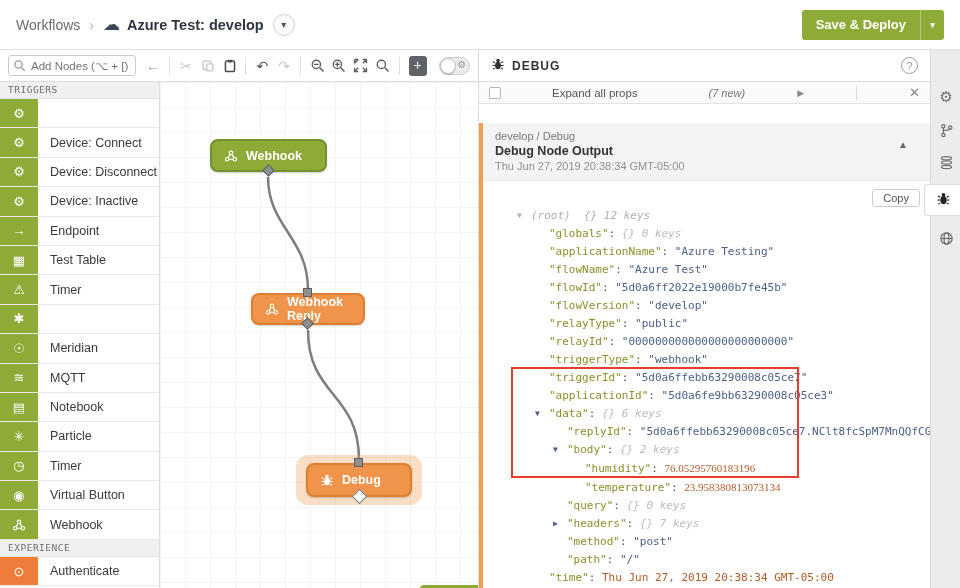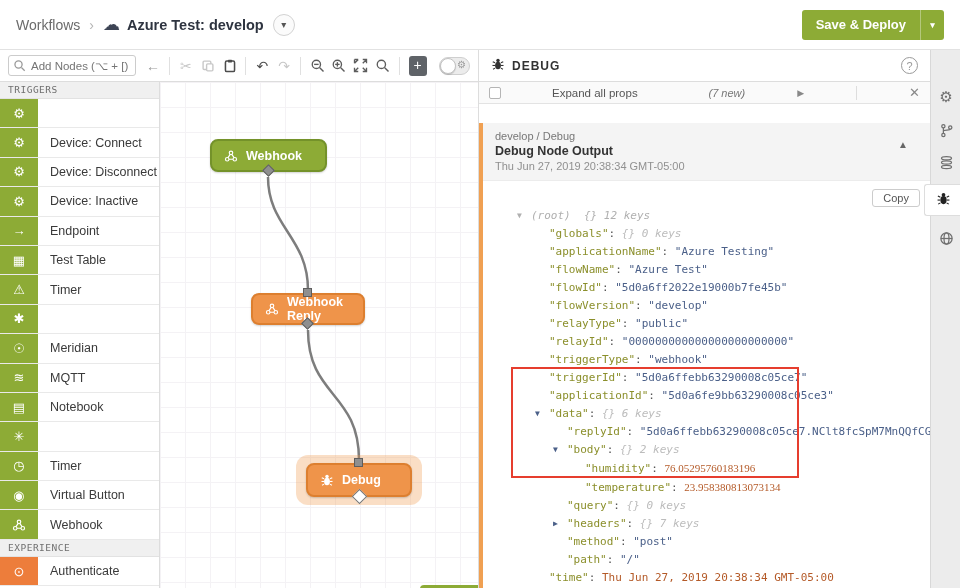--- a/index.html
+++ b/index.html
@@ -239,20 +239,21 @@
     <div class="pal-item">
       <span class="pal-ico" style="background: rgb(141, 171, 54);">≋</span>
       <span class="pal-label">MQTT</span>
     </div>
     <div class="pal-item">
       <span class="pal-ico" style="background: rgb(141, 171, 54);">▤</span>
       <span class="pal-label">Notebook</span>
     </div>
     <div class="pal-item">
       <span class="pal-ico" style="background: rgb(141, 171, 54);">✳</span>
+      <span class="pal-label">Particle</span>
     </div>
     <div class="pal-item">
       <span class="pal-ico" style="background: rgb(141, 171, 54);">◷</span>
       <span class="pal-label">Timer</span>
     </div>
     <div class="pal-item">
       <span class="pal-ico" style="background: rgb(141, 171, 54);">◉</span>
       <span class="pal-label">Virtual Button</span>
     </div>
     <div class="pal-item">

